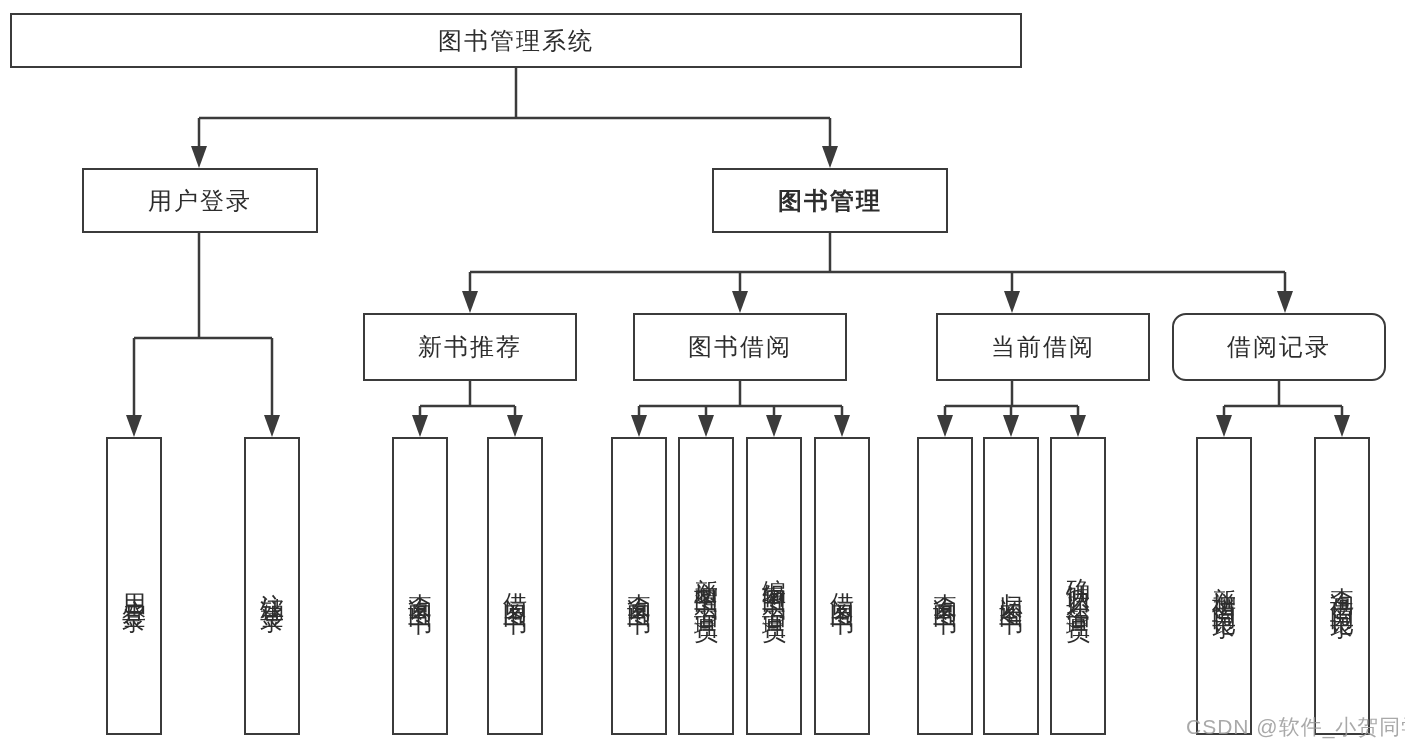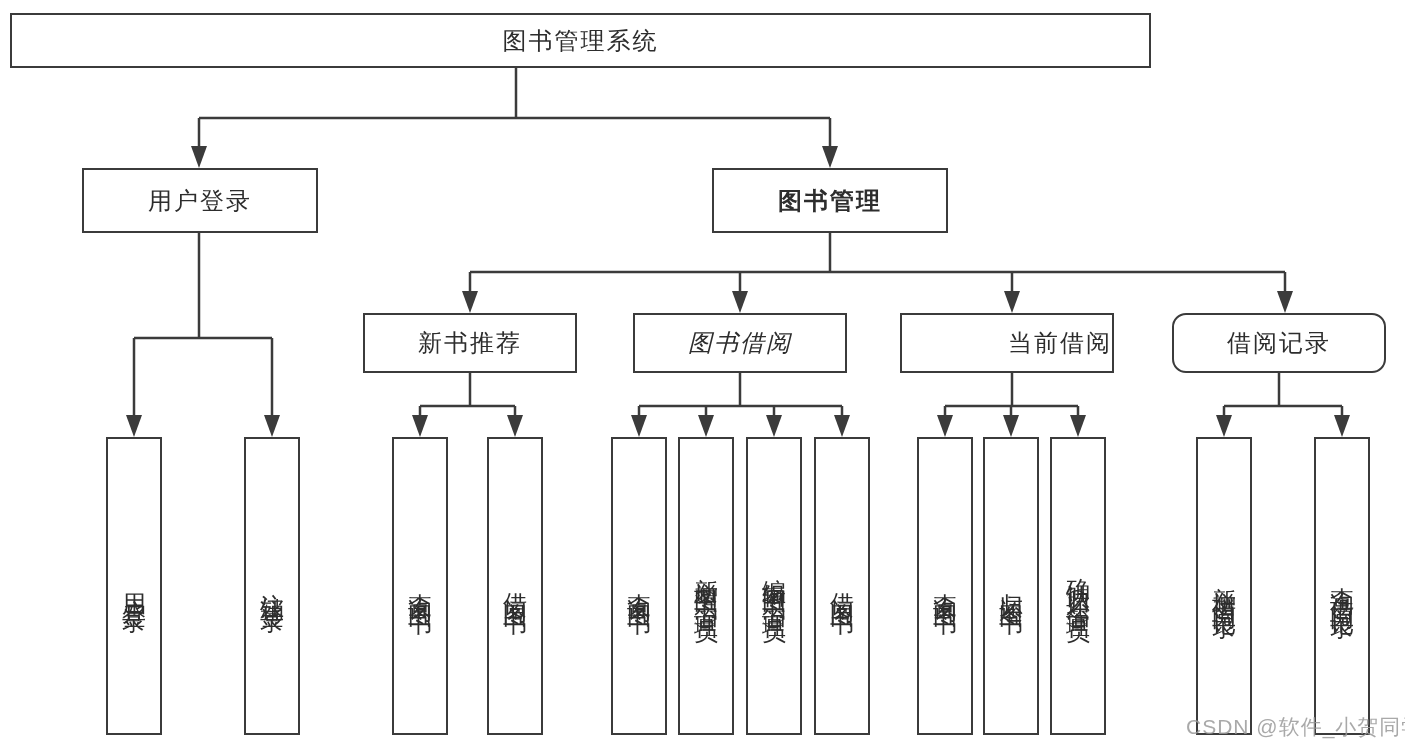--- a/index.html
+++ b/index.html
@@ -30,23 +30,23 @@
     align-items: center;
     justify-content: center;
     color: #2d2d2d;
   }
   .h-box span {
     font-size: 24px;
     letter-spacing: 2px;
     white-space: nowrap;
     color: #2d2d2d;
   }
-  .root-box { left: 10px; top: 13px; width: 1141px; height: 55px; }
+  .root-box { left: 10px; top: 13px; width: 1012px; height: 55px; }
   .l2-box   { top: 168px; width: 236px; height: 65px; }
-  .l3-box   { top: 313px; width: 214px; height: 60px; }
+  .l3-box   { top: 313px; width: 214px; height: 68px; }
   .leaf {
     top: 437px;
     width: 56px;
     height: 298px;
   }
   .leaf span {
     writing-mode: vertical-rl;
     text-orientation: mixed;
     font-size: 24px;
     letter-spacing: 6px;
@@ -143,24 +143,24 @@
   <div class="box h-box l2-box" style="left:82px;">
     <span>用户登录</span>
   </div>
   <div class="box h-box l2-box" style="left:712px;font-weight:bold;">
     <span>图书管理</span>
   </div>
 
   <div class="box h-box l3-box" style="left:363px;">
     <span>新书推荐</span>
   </div>
-  <div class="box h-box l3-box" style="left:633px;font-style:italic;">
+  <div class="box h-box l3-box" style="left:633px;">
     <span>图书借阅</span>
   </div>
-  <div class="box h-box l3-box" style="left:900px;justify-content:flex-end;">
+  <div class="box h-box l3-box" style="left:936px;">
     <span>当前借阅</span>
   </div>
   <div class="box h-box l3-box" style="left:1172px;border-radius:14px;">
     <span>借阅记录</span>
   </div>
 
   <div class="box leaf" style="left:106px;">
     <span>用户登录</span>
   </div>
   <div class="box leaf" style="left:244px;">

